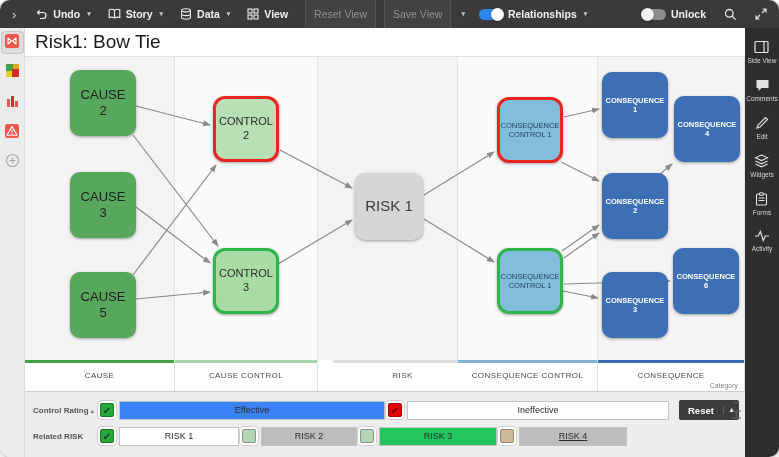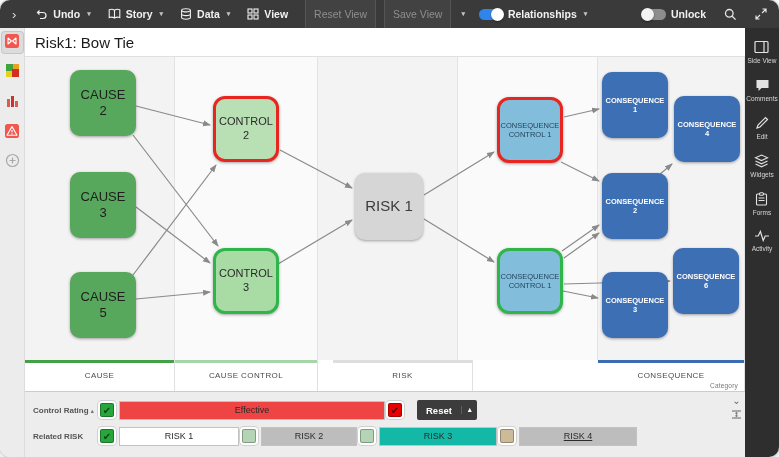--- a/index.html
+++ b/index.html
@@ -32,21 +32,21 @@
   .ls-item.active{background:#dcdcdc;box-shadow:0 0 0 1px #c6c6c6;}
   
   .right-sidebar{position:absolute;right:0;top:28px;bottom:0;width:34px;background:#2e2e2e;
                  display:flex;flex-direction:column;align-items:center;padding-top:12px;box-sizing:border-box;}
   .rs-item{display:flex;flex-direction:column;align-items:center;margin-bottom:14px;cursor:pointer;}
   .rs-item svg{display:block;margin-bottom:3px;}
   .rs-label{font-size:6.5px;color:#d8d8d8;white-space:nowrap;}
   
   .titlebar{position:absolute;left:25px;top:28px;right:34px;height:29px;background:#fff;
             border-bottom:1px solid #e0e0e0;display:flex;align-items:center;box-sizing:border-box;}
-  .title{font-size:15px;color:#1a1a1a;padding-left:10px;}
+  .title{font-size:19px;color:#1a1a1a;padding-left:10px;}
   
   .canvas{position:absolute;left:25px;top:57px;width:720px;height:303px;overflow:hidden;}
   .col{position:absolute;top:0;bottom:0;border-right:1px solid #e3e3e3;box-sizing:border-box;}
   .edges{position:absolute;left:0;top:0;pointer-events:none;}
   .node{position:absolute;border-radius:10px;display:flex;flex-direction:column;align-items:center;
         justify-content:center;text-align:center;line-height:1.25;cursor:pointer;
         box-shadow:0 1px 3px rgba(0,0,0,.35);box-sizing:border-box;}
   
   .label-row{position:absolute;left:25px;top:360px;width:720px;height:31px;background:#fff;
              border-bottom:1px solid #cfcfcf;}
@@ -332,52 +332,57 @@
         <span>CAUSE</span>
       </div>
       <div class="label-cell" style="left: 150px; width: 143px; text-align: right;">
         <span class="bar" style="background:#a5d6a7"></span>
         <span>CAUSE CONTROL</span>
       </div>
       <div class="label-cell" style="left: 308px; width: 140px;">
         <span class="bar" style="background:#dedede"></span>
         <span>RISK</span>
       </div>
+      <div class="label-cell" style="left: 433px; width: 140px;">
+        <span class="bar" style="background:#82b4d8"></span>
+        <span>CONSEQUENCE CONTROL</span>
+      </div>
       <div class="label-cell" style="left: 573px; width: 147px;">
         <span class="bar" style="background:#3a6cb4"></span>
         <span>CONSEQUENCE</span>
         <span class="category-label">Category</span>
       </div>
     </div>
 
   <div class="filter-panel" id="filter-panel">
     <div class="panel-icons">
       <span class="pi">⌄</span>
       <span class="pi">
         <svg width="11" height="11" viewBox="0 0 11 11">
             <path d="M1 2 H10 M1 9 H10 M5.5 3.2 V4.6 M4.3 4 L5.5 5 L6.7 4 M5.5 7.8 V6.4 M4.3 7 L5.5 6 L6.7 7" fill="none" stroke="#666" stroke-width="1"></path>
           </svg>
       </span>
     </div>
   <div class="f-row">
         <div class="f-label">Control Rating <span class="f-sort">▴</span></div>
         <span class="checkbox" style="background: rgb(39, 166, 60);">✔</span>
-        <span class="chipbox" style="width: 266px; background: #ef4444;">Effective</span>
+        <span class="chipbox" style="width: 266px; background: #3b82f6;">Effective</span>
         <span class="checkbox" style="background: rgb(230, 0, 0);">✔</span>
+        <span class="chipbox" style="width: 262px; background: rgb(255, 255, 255);">Ineffective</span>
         <span class="reset-btn">
           <span class="rb-main">Reset</span>
           <span class="rb-caret">▴</span>
         </span>
       </div>
       <div class="f-row">
         <div class="f-label">Related RISK</div>
         <span class="checkbox" style="background: rgb(39, 166, 60);">✔</span>
         <span class="chipbox" style="width: 120px; background: rgb(255, 255, 255);">RISK 1</span>
         <span class="checkbox" style="background: rgb(181, 212, 181);"></span>
         <span class="chipbox" style="width: 96px; background: rgb(189, 189, 189);">RISK 2</span>
         <span class="checkbox" style="background: rgb(181, 212, 181);"></span>
-        <span class="chipbox" style="width: 118px; background: #14b8a6;">RISK 3</span>
+        <span class="chipbox" style="width: 118px; background: #22c55e;">RISK 3</span>
         <span class="checkbox" style="background: rgb(204, 187, 152);"></span>
-        <span class="chipbox" style="width: 118px; background: rgb(189, 189, 189); text-decoration: underline;">RISK 4</span>
+        <span class="chipbox" style="width: 108px; background: rgb(189, 189, 189); text-decoration: underline;">RISK 4</span>
       </div>
     </div>
 
 </div>
 
 </body></html>

